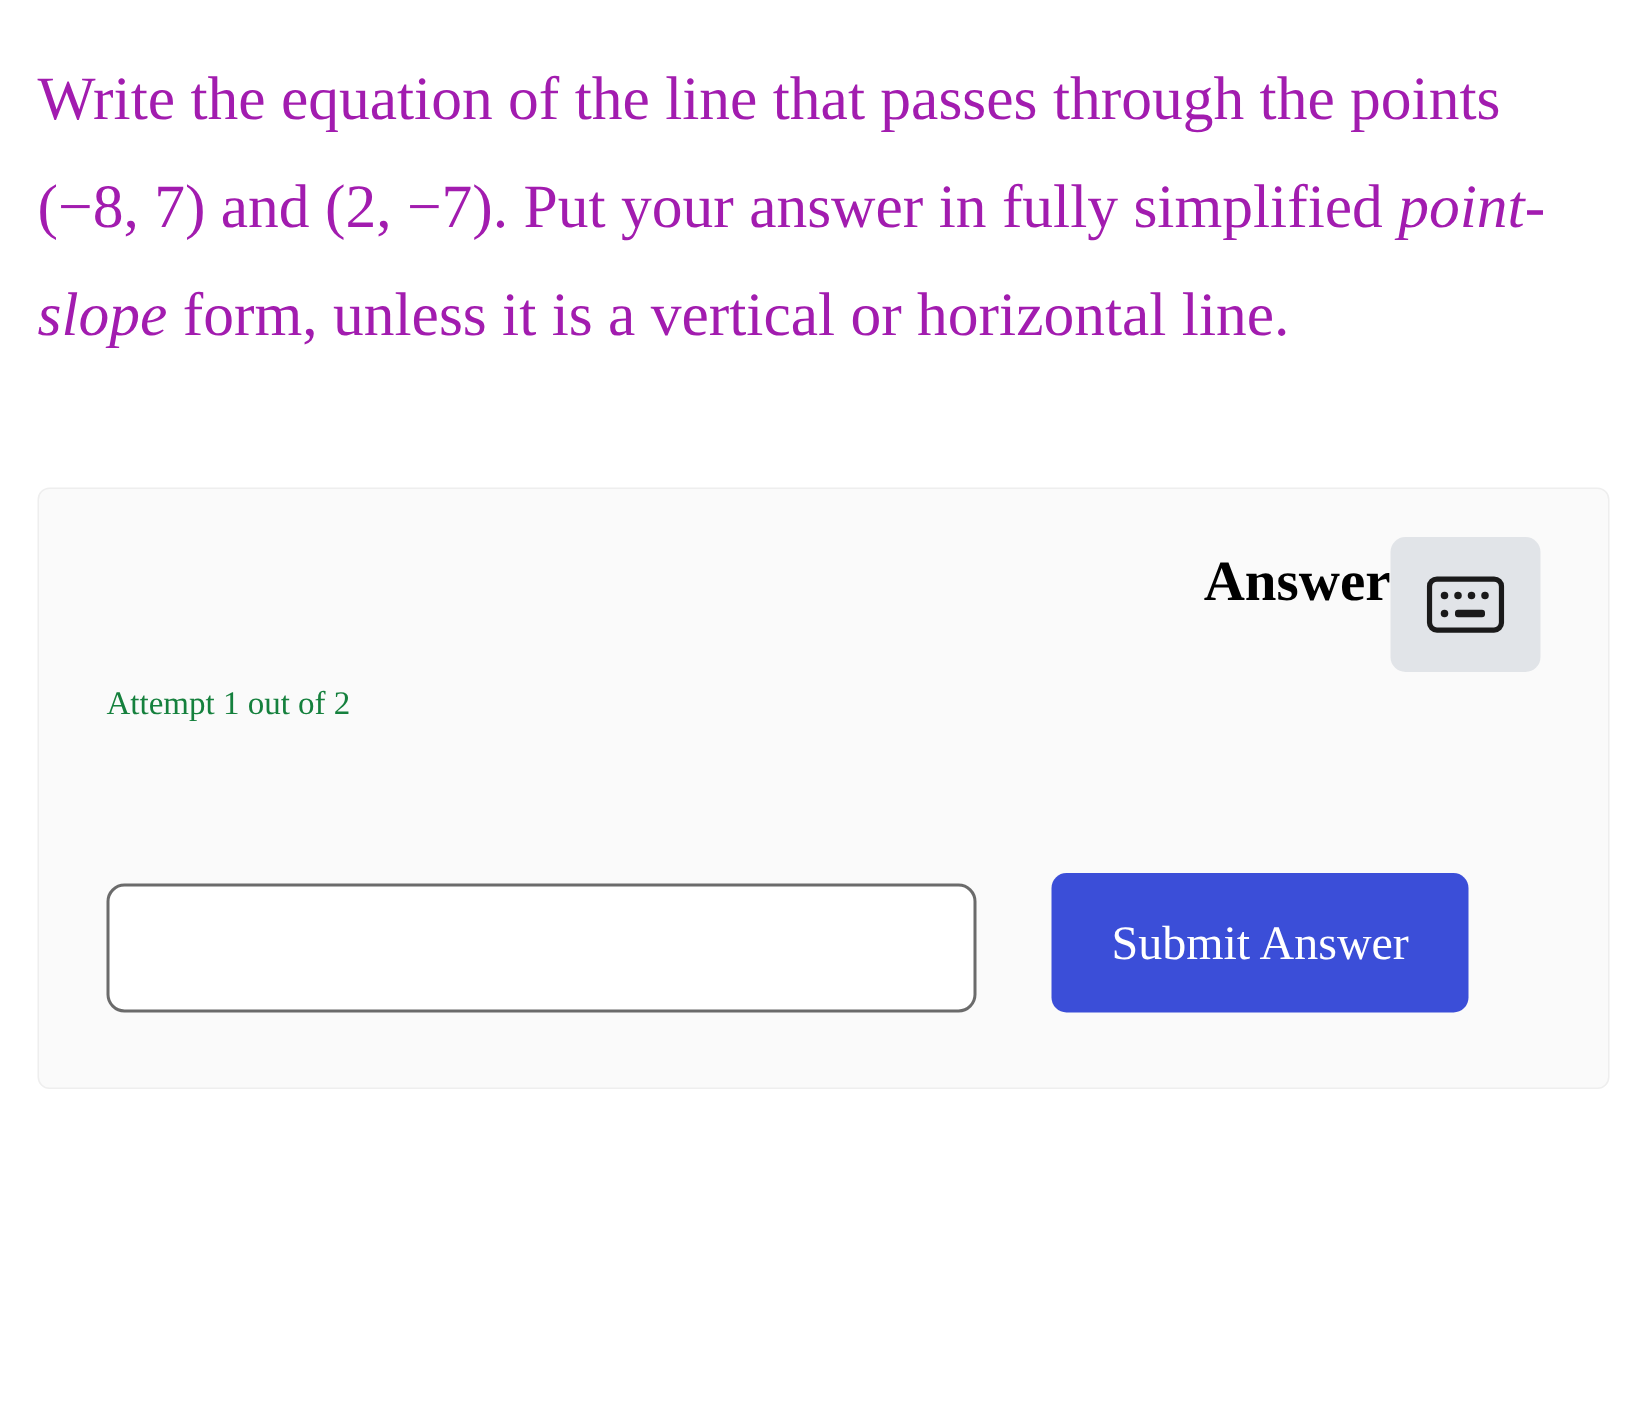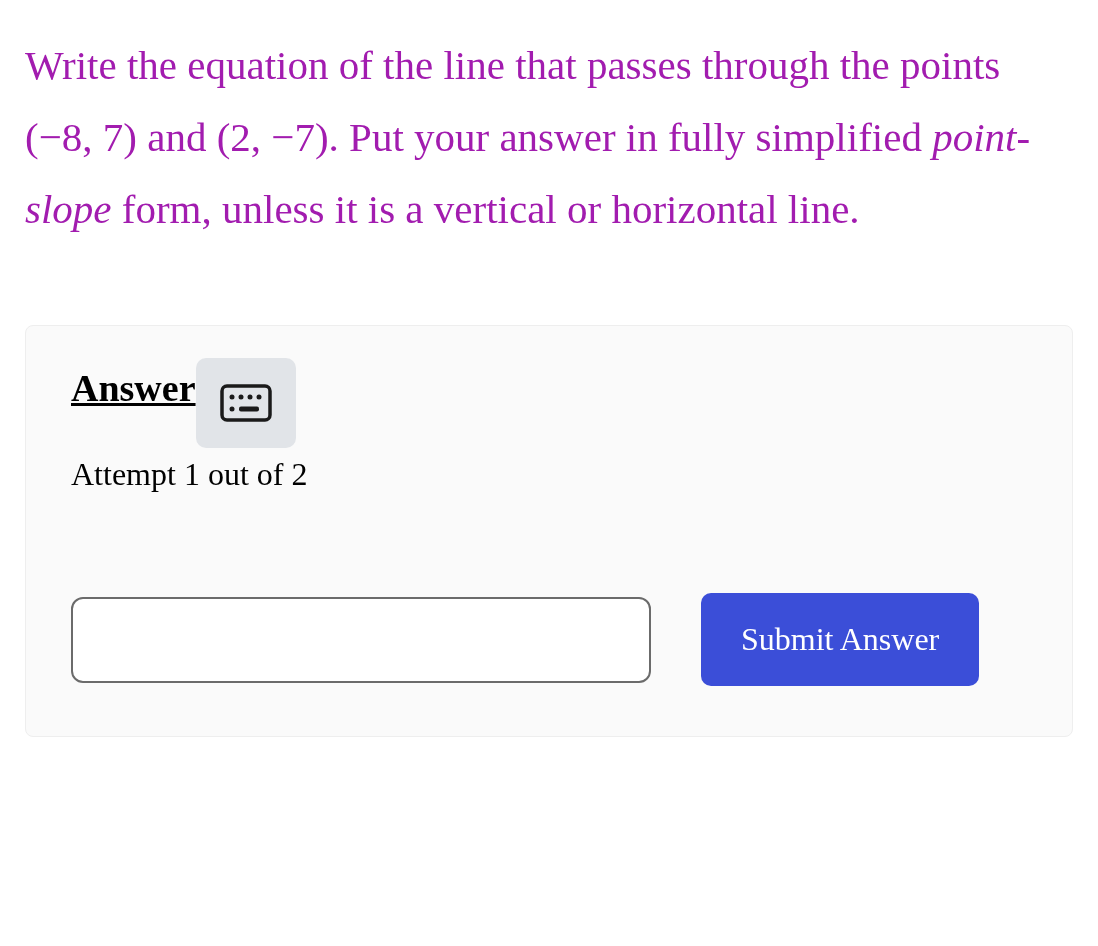--- a/index.html
+++ b/index.html
@@ -28,24 +28,23 @@
     }
     .answer-panel {
       background: #fafafa;
       border: 1px solid #eeeeee;
       border-radius: 8px;
       padding: 40px 45px 50px 45px;
       position: relative;
     }
     .answer-header {
       display: flex;
-      justify-content: flex-start;
+      justify-content: flex-end;
       align-items: flex-start;
       margin-bottom: 8px;
-      text-decoration: underline;
     }
     .answer-label {
       font-size: 38px;
       font-weight: bold;
       color: #000000;
       font-family: Georgia, serif;
     }
     .keyboard-button {
       background: #e1e4e8;
       border-radius: 10px;
@@ -55,28 +54,28 @@
       align-items: center;
       justify-content: center;
       cursor: pointer;
       margin-top: -8px;
     }
     .keyboard-icon {
       width: 52px;
       height: 38px;
     }
     .attempt-text {
-      font-size: 32px;
-      color: #000000;
+      font-size: 22px;
+      color: #15803d;
       margin-bottom: 100px;
       font-family: Georgia, serif;
     }
     .input-row {
       display: flex;
-      align-items: center;
+      align-items: flex-end;
       gap: 50px;
     }
     .answer-input {
       width: 580px;
       height: 86px;
       border: 2px solid #6b6b6b;
       border-radius: 12px;
       font-size: 30px;
       padding: 0 20px;
       background: #ffffff;

